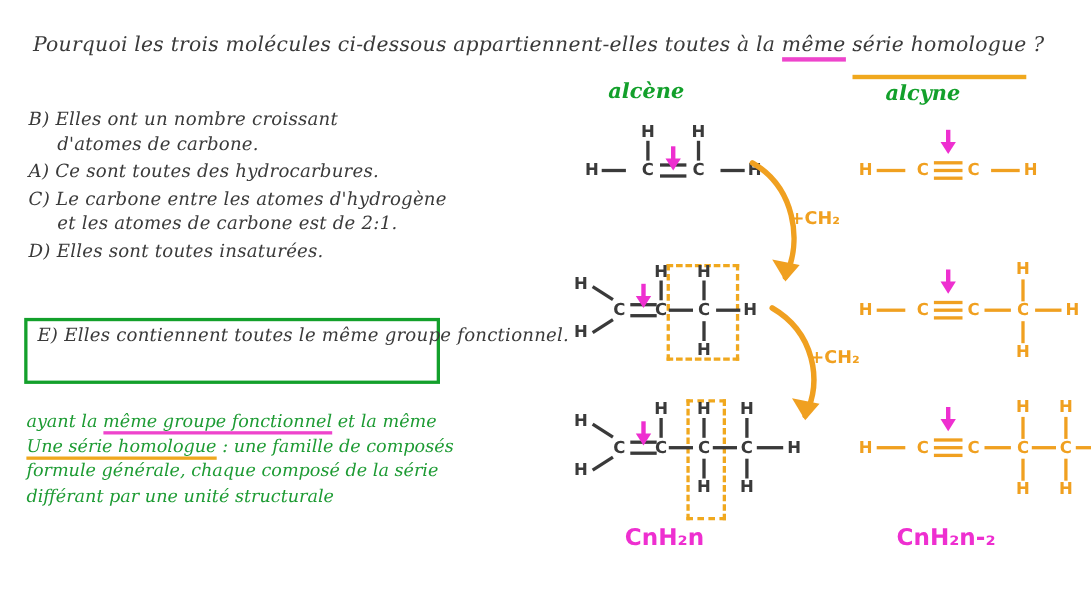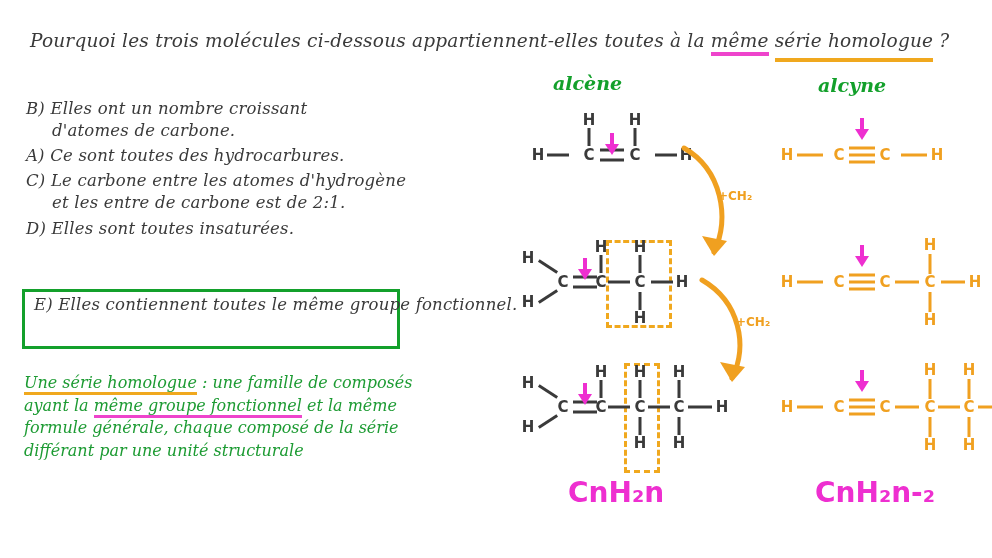--- a/index.html
+++ b/index.html
@@ -28,21 +28,21 @@
 
   
   #title{
     position:absolute;left:30px;top:30px;width:930px;
     font-size:18.5px;line-height:1.15;white-space:nowrap;
   }
   .ul-mag{
     border-bottom:4px solid #ee44cc;padding-bottom:1px;
   }
   .ul-org{
-    border-bottom:4px solid #f0a81e;padding-bottom:7px;
+    border-bottom:4px solid #f0a81e;padding-bottom:17px;
   }
 
   
   #choices{position:absolute;left:26px;top:98px;width:430px;}
   .choice{
     font-size:16.5px;line-height:1.34;margin-bottom:3px;
     white-space:nowrap;
   }
   .choice .cont{display:block;padding-left:26px;}
   #choice-e-box{
@@ -63,21 +63,21 @@
   .dul-org{border-bottom:3.5px solid #f0a81e;padding-bottom:0px;}
   .dul-mag{border-bottom:3.5px solid #ee44cc;padding-bottom:0px;}
 
   
   #chem{position:absolute;left:500px;top:0;width:492px;height:558px;}
   .col-label{
     position:absolute;font-family:"DejaVu Serif","Liberation Serif",serif;
     font-style:italic;color:#13a02b;font-size:19px;font-weight:bold;
   }
   #label-alcene{left:53px;top:72px;}
-  #label-alcyne{left:305px;top:74px;margin-left:13px;}
+  #label-alcyne{left:305px;top:74px;}
 
   .struct{position:absolute;}
   .atom{
     position:absolute;font-weight:bold;font-size:15px;
     font-family:"DejaVu Sans","Liberation Sans",sans-serif;
     transform:translate(-50%,-50%);
     line-height:1;
   }
   .dark .atom{color:#3a3a3a;}
   .orange .atom{color:#f0a020;}
@@ -97,27 +97,27 @@
     border-left:7px solid transparent;border-right:7px solid transparent;
     border-top:11px solid #ee2fd0;transform:translateX(-50%);}
 
   
   .dbox{position:absolute;border:3px dashed #f0a81e;box-sizing:border-box;}
 
   
   .curve{position:absolute;}
   .curve svg{display:block;overflow:visible;}
   .ch2{
-    position:absolute;color:#f0a020;font-weight:bold;font-size:12px;
+    position:absolute;color:#f0a020;font-weight:bold;font-size:16px;
     font-family:"DejaVu Sans","Liberation Sans",sans-serif;white-space:nowrap;
   }
 
   
   .formula{
-    position:absolute;color:#ee2fd0;font-weight:bold;font-size:28px;
+    position:absolute;color:#ee2fd0;font-weight:bold;font-size:21px;
     font-family:"DejaVu Sans","Liberation Sans",sans-serif;white-space:nowrap;
   }
   #formula-alkene{left:68px;top:476px;}
   #formula-alkyne{left:315px;top:476px;}
 </style>
 </head>
 <body>
 
 <div class="page">
 
@@ -128,36 +128,36 @@
   <div id="choices">
     <div class="choice hand">
       <span>B) Elles ont un nombre croissant</span>
       <span class="cont">d'atomes de carbone.</span>
     </div>
     <div class="choice hand">
       <span>A) Ce sont toutes des hydrocarbures.</span>
     </div>
     <div class="choice hand">
       <span>C) Le carbone entre les atomes d'hydrogène</span>
-      <span class="cont">et les entre de carbone est de 2:1.</span>
+      <span class="cont">et les atomes de carbone est de 2:1.</span>
     </div>
     <div class="choice hand">
       <span>D) Elles sont toutes insaturées.</span>
     </div>
   </div>
 
   <div id="choice-e-box"></div>
   <div id="choice-e" class="hand">
     <span>E) Elles contiennent toutes le même</span>
     <span class="cont">groupe fonctionnel.</span>
   </div>
 
   <div id="definition" class="hand-green">
+    <div><span>ayant la </span><span class="dul-mag">même groupe fonctionnel</span><span> et la même</span></div>
     <div><span class="dul-org">Une série homologue</span><span> : une famille de composés</span></div>
-    <div><span>ayant la </span><span class="dul-mag">même groupe fonctionnel</span><span> et la même</span></div>
     <div>formule générale, chaque composé de la série</div>
     <div>différant par une unité structurale</div>
   </div>
 
   <div id="chem">
 
     <div class="col-label" id="label-alcene">alcène</div>
     <div class="col-label" id="label-alcyne">alcyne</div>
 
     <div class="struct dark" style="left:0;top:0;width:250px;height:180px;">

